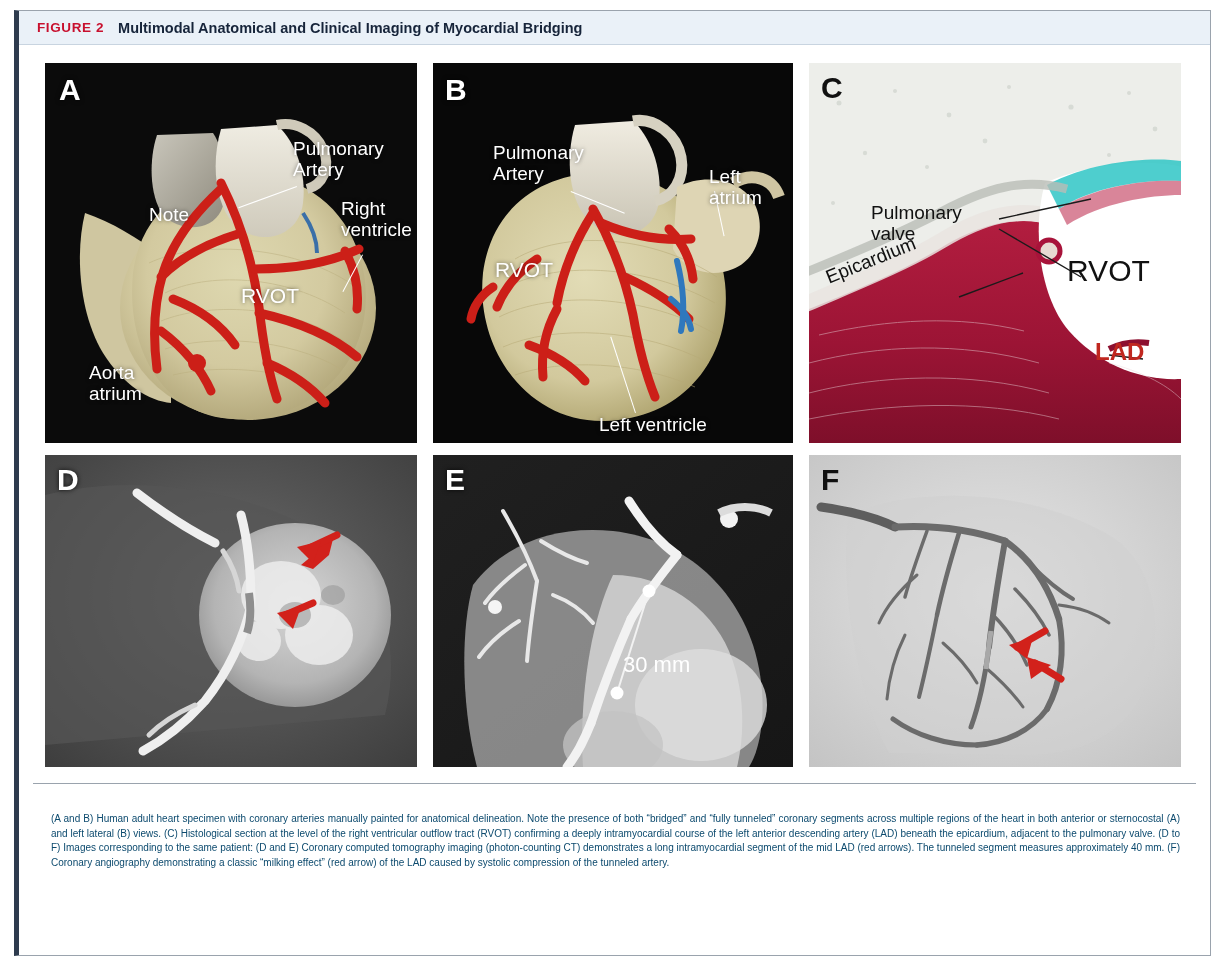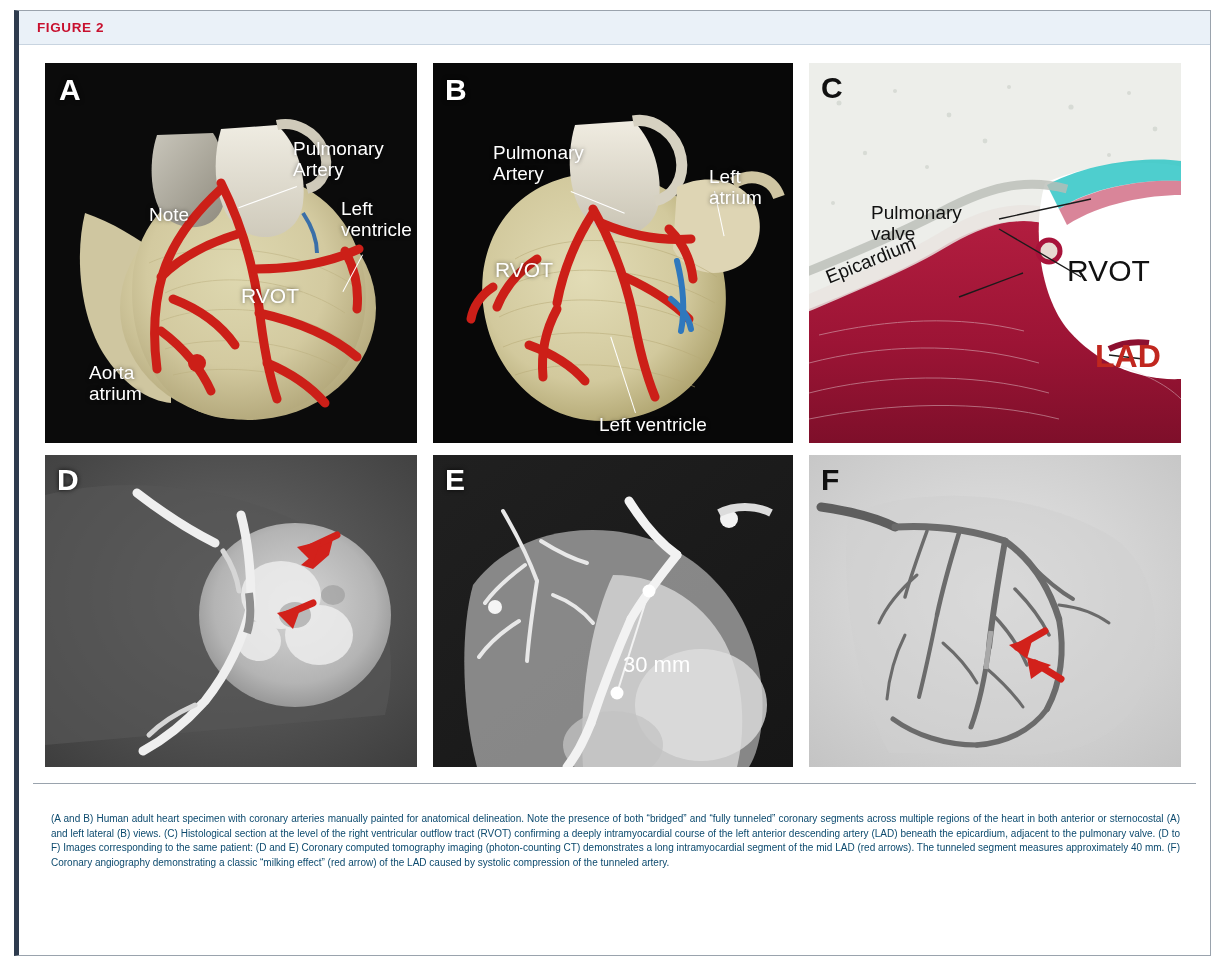--- a/index.html
+++ b/index.html
@@ -151,20 +151,21 @@
   }
 </style>
 </head>
 <body>
 
 <div class="figure-wrap">
   <div class="figure-frame">
 
     <div class="fig-header">
       <span class="fig-label">FIGURE 2</span>
+      <span class="fig-title">Multimodal Anatomical and Clinical Imaging of Myocardial Bridging</span>
     </div>
 
     <div class="panels">
 
       <div class="panel-row">
 
         <div class="panel panel-a">
           <svg width="372" height="380" viewBox="0 0 372 380" style="position:absolute;left:0;top:0;">
             <defs>
               <radialGradient id="myoA" cx="45%" cy="40%" r="70%">
@@ -220,21 +221,21 @@
           </svg>
 
           <div class="plabel" style="left:14px; top:10px;">A</div>
 
           <div class="anno" style="left:248px; top:76px; white-space:pre-line;">Pulmonary
 Artery</div>
           <div class="leader" style="left:252px; top:124px; width:62px; transform:rotate(160deg);"></div>
 
           <div class="anno" style="left:104px; top:142px;">Note</div>
 
-          <div class="anno" style="left:296px; top:136px; white-space:pre-line;">Left
+          <div class="anno" style="left:296px; top:136px; white-space:pre-line;">Right
 ventricle</div>
           <div class="leader" style="left:318px; top:192px; width:42px; transform:rotate(118deg);"></div>
 
           <div class="anno" style="left:196px; top:222px; font-size:21px;">RVOT</div>
 
           <div class="anno" style="left:44px; top:300px; white-space:pre-line;">Aorta
 atrium</div>
         </div>
 
         <div class="panel panel-b">
@@ -359,21 +360,21 @@
 
           <div class="plabel dark" style="left:12px; top:8px;">C</div>
 
           <div class="anno dark" style="left:62px; top:140px; white-space:pre-line;">Pulmonary
 valve</div>
 
           <div class="anno dark" style="left:14px; top:206px; transform:rotate(-22deg); transform-origin:0 0;">Epicardium</div>
 
           <div class="anno dark" style="left:258px; top:192px; font-size:30px;">RVOT</div>
 
-          <div class="anno red" style="left:286px; top:276px; font-size:32px; font-weight:bold;">LAD</div>
+          <div class="anno red" style="left:286px; top:276px; font-size:24px; font-weight:bold;">LAD</div>
         </div>
       </div>
 
       <div class="panel-row">
 
         <div class="panel panel-d">
           <svg width="372" height="312" viewBox="0 0 372 312" style="position:absolute;left:0;top:0;">
             <defs>
               <radialGradient id="dbg" cx="50%" cy="45%" r="75%">
                 <stop offset="0%" stop-color="#6a6a6a"></stop>

